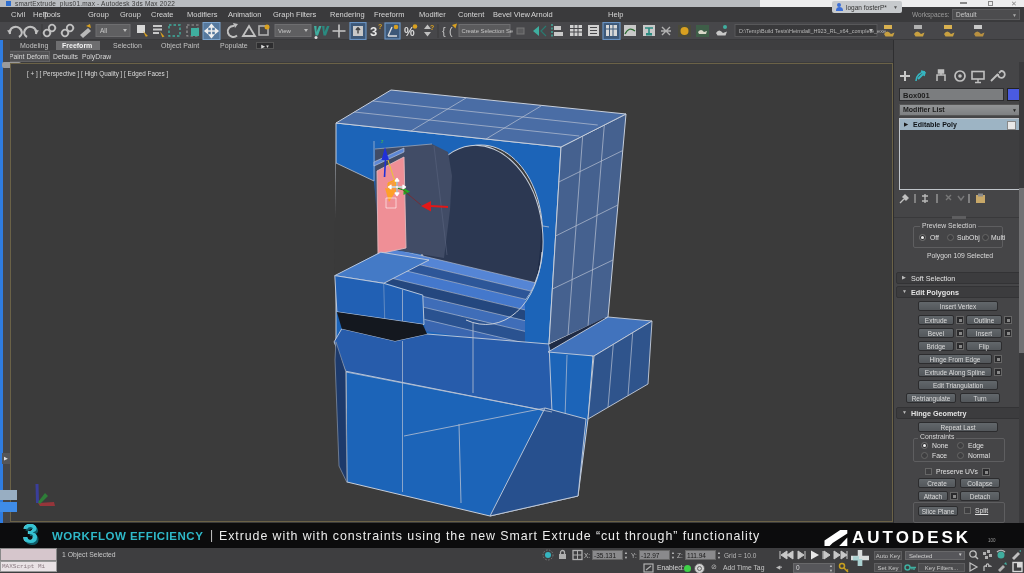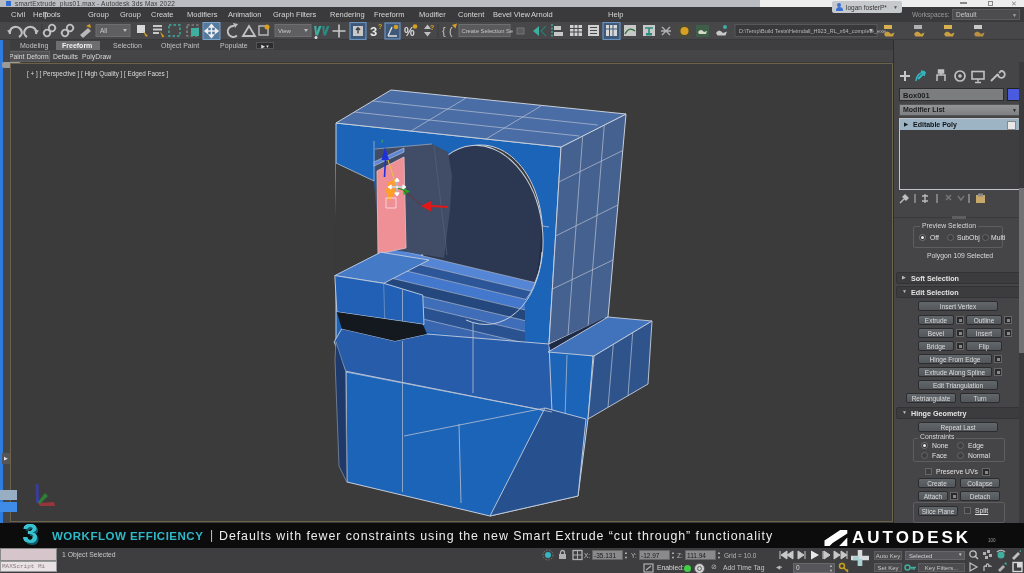--- a/index.html
+++ b/index.html
@@ -397,24 +397,24 @@
  <div class="a" style="left:27px;top:196px;width:3px;height:3px;border-radius:50%;background:#f0f0f0;"></div>
  <div class="a" style="left:36px;top:194px;font-size:6.8px;color:#e0e0e0;">Off</div>
  <div class="a" style="left:53px;top:194px;width:7px;height:7px;border-radius:50%;background:#3e3e40;border:1px solid #666;"></div>
  <div class="a" style="left:63px;top:194px;font-size:6.8px;color:#e0e0e0;">SubObj</div>
  <div class="a" style="left:88px;top:194px;width:7px;height:7px;border-radius:50%;background:#3e3e40;border:1px solid #666;"></div>
  <div class="a" style="left:97px;top:194px;font-size:6.8px;color:#e0e0e0;">Multi</div>
  <div class="a" style="left:33px;top:212px;font-size:6.8px;color:#dadada;">Polygon 109 Selected</div>
 
  <div class="a" style="left:2px;top:232px;width:127px;height:12px;background:#3c3c3e;border:1px solid #333335;border-radius:2px;"></div>
  <div class="a" style="left:8px;top:234px;font-size:5px;color:#bbb;">▶</div>
- <div class="a" style="left:17px;top:233.5px;font-size:7.2px;font-weight:bold;color:#e4e4e4;">Soft Selection</div>
+ <div class="a" style="left:17px;top:233.5px;font-size:7.2px;font-weight:normal;color:#e4e4e4;">Soft Selection</div>
  <div class="a" style="left:2px;top:246px;width:127px;height:12px;background:#3c3c3e;border:1px solid #333335;border-radius:2px;"></div>
  <div class="a" style="left:8px;top:248px;font-size:5px;color:#bbb;">▼</div>
- <div class="a" style="left:17px;top:247.5px;font-size:7.2px;font-weight:bold;color:#e4e4e4;">Edit Selection</div>
+ <div class="a" style="left:17px;top:247.5px;font-size:7.2px;font-weight:bold;color:#e4e4e4;">Edit Polygons</div>
 
  <div class="a btn" style="left:24px;top:261px;width:80px;">Insert Vertex</div>
  <div class="a btn" style="left:24px;top:275px;width:36px;">Extrude</div>
     <div class="a cb" style="left:62px;top:276px;"></div>
  <div class="a btn" style="left:72px;top:275px;width:36px;">Outline</div>
     <div class="a cb" style="left:110px;top:276px;"></div>
  <div class="a btn" style="left:24px;top:288px;width:36px;">Bevel</div>
     <div class="a cb" style="left:62px;top:289px;"></div>
  <div class="a btn" style="left:72px;top:288px;width:36px;">Insert</div>
     <div class="a cb" style="left:110px;top:289px;"></div>
@@ -458,21 +458,21 @@
  <div class="a" style="left:81px;top:467px;font-size:6.8px;color:#e0e0e0;text-decoration:underline;">Split</div>
 
  <div class="a" style="left:125px;top:22px;width:5px;height:461px;background:#3a3a3c;"></div>
  <div class="a" style="left:125px;top:148px;width:5px;height:165px;background:#717173;"></div>
 </div>
 
 <div class="a" style="left:0;top:523px;width:1024px;height:25px;background:#0c0c0d;"></div>
 <div class="a" style="left:23px;top:519px;font-size:27px;font-weight:bold;color:#35c2d2;text-shadow:1.5px 1.5px 0 #0e5a66,-0.5px -0.5px 0 #7ae4ef;">3</div>
 <div class="a" style="left:52px;top:529.5px;font-size:11.5px;font-weight:bold;color:#2fb9c9;letter-spacing:0.5px;">WORKFLOW EFFICIENCY</div>
 <div class="a" style="left:210px;top:528px;font-size:12px;color:#c8c8c8;">|</div>
-<div class="a" style="left:219px;top:528.5px;font-size:12.4px;letter-spacing:0.93px;color:#ececec;">Defaults with fewer constraints using the new Smart Extrude “cut through” functionality</div>
+<div class="a" style="left:219px;top:528.5px;font-size:12.4px;letter-spacing:0.93px;color:#ececec;">Extrude with with constraints using the new Smart Extrude “cut through” functionality</div>
 <div class="a" style="left:824px;top:529px;width:25px;height:18px;">
 <svg width="25" height="18" viewBox="0 0 25 18">
       <path d="M0.5,17 L0.5,11.6 L16.2,0.9 L23.3,0.9 L23.3,4.6 L8.6,14 L5.6,17 Z" fill="#fff"></path>
       <path d="M15.2,17 L23.3,8.4 L23.3,17 Z" fill="#fff"></path>
     </svg></div>
 <div class="a" style="left:852px;top:527.5px;font-size:17px;font-weight:bold;color:#fff;letter-spacing:3px;">AUTODESK</div>
 <div class="a" style="left:988px;top:538px;font-size:4.5px;color:#9a9a9a;">100</div>
 
 <div class="a" id="statusbar" style="left:0;top:548px;width:1024px;height:25px;background:#3e3e40;">
 

